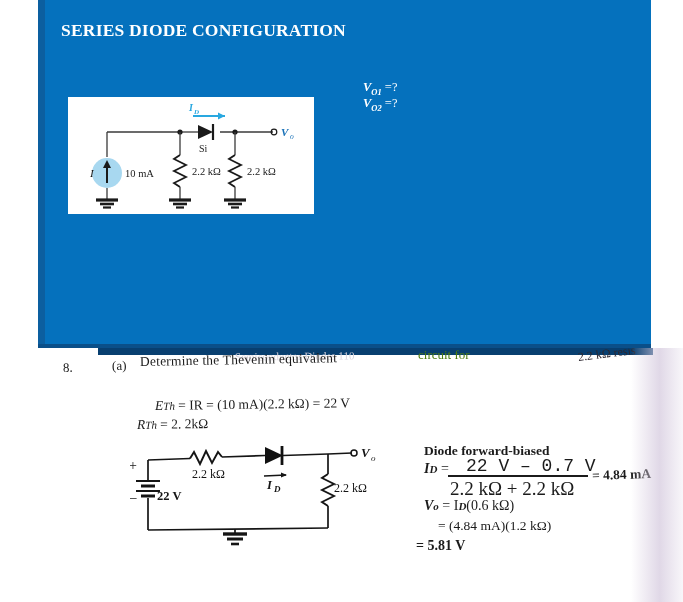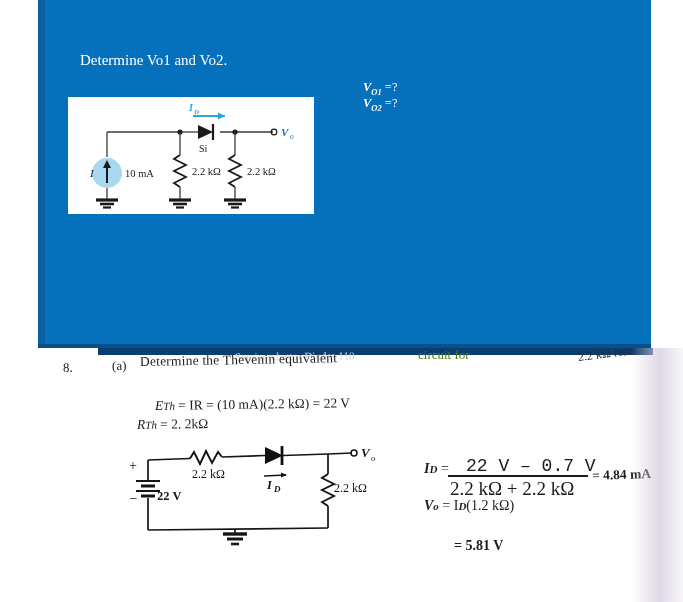--- a/index.html
+++ b/index.html
@@ -99,33 +99,33 @@
 
   
   #sol-title{left:424px;top:95px;font-size:13.5px;font-weight:bold;}
   #sol-id-lead{left:424px;top:113px;font-size:14px;}
   #sol-num{left:466px;top:108px;font-size:18px;font-family:Liberation Mono, monospace;}
   #sol-den{left:450px;top:130px;font-size:19px;}
   #sol-bar{position:absolute;left:448px;top:127px;width:140px;height:1.6px;background:#1b1b1b;}
   #sol-res{left:592px;top:120px;font-size:13.5px;font-weight:bold;transform:rotate(-2deg);transform-origin:left center;}
   #sol-vo{left:424px;top:150px;font-size:14px;}
   #sol-l2{left:438px;top:170px;font-size:13.5px;}
-  #sol-l3{left:454px;top:190px;font-size:14px;font-weight:bold;}
+  #sol-l3{left:416px;top:190px;font-size:14px;font-weight:bold;}
 
   #doc-circuit{position:absolute;left:130px;top:92px;}
   #doc-svg{display:block;}
 </style>
 </head>
 <body>
 
 <div id="slide">
   <div id="slide-edge"></div>
   <div id="slide-bottom-edge"></div>
 
-  <div class="slide-sub">Determine Vo1 and Vo2.</div>
+  <div class="slide-title">SERIES DIODE CONFIGURATION</div>
 
   <div class="vo-line" id="vo1">
     <span>V</span><sub>O1</sub>
     <span class="eq">=?</span>
   </div>
   <div class="vo-line" id="vo2">
     <span>V</span><sub>O2</sub>
     <span class="eq">=?</span>
   </div>
 
@@ -242,30 +242,32 @@
 
       <line x1="18" y1="90" x2="198" y2="88" stroke="#151515" stroke-width="1.7"></line>
 
       <line x1="105" y1="89" x2="105" y2="94" stroke="#151515" stroke-width="1.7"></line>
       <line x1="93" y1="94" x2="117" y2="94" stroke="#151515" stroke-width="3.4"></line>
       <line x1="97" y1="99" x2="113" y2="99" stroke="#151515" stroke-width="3"></line>
       <line x1="101" y1="104" x2="109" y2="104" stroke="#151515" stroke-width="2.6"></line>
     </svg>
   </div>
 
+  <div class="doc-txt" id="sol-title">Diode forward-biased</div>
 
   <div class="doc-txt" id="sol-id-lead">
     <span class="it" style="font-weight:bold">I</span><span class="sb" style="font-weight:bold">D</span>
     <span>=</span>
   </div>
   <div class="doc-txt" id="sol-num">22 V – 0.7 V</div>
   <div id="sol-bar"></div>
   <div class="doc-txt" id="sol-den">2.2 kΩ + 2.2 kΩ</div>
   <div class="doc-txt" id="sol-res">= 4.84 mA</div>
 
   <div class="doc-txt" id="sol-vo">
     <span class="it" style="font-weight:bold">V</span><span class="sb" style="font-weight:bold">o</span>
-    <span>= I</span><span class="sb" style="font-weight:bold">D</span><span>(1.2 kΩ)</span>
-  </div>
+    <span>= I</span><span class="sb" style="font-weight:bold">D</span><span>(0.6 kΩ)</span>
+  </div>
+  <div class="doc-txt" id="sol-l2">= (4.84 mA)(1.2 kΩ)</div>
   <div class="doc-txt" id="sol-l3">= 5.81 V</div>
 
   <div id="scan-shadow"></div>
 </div>
 
 </body></html>

